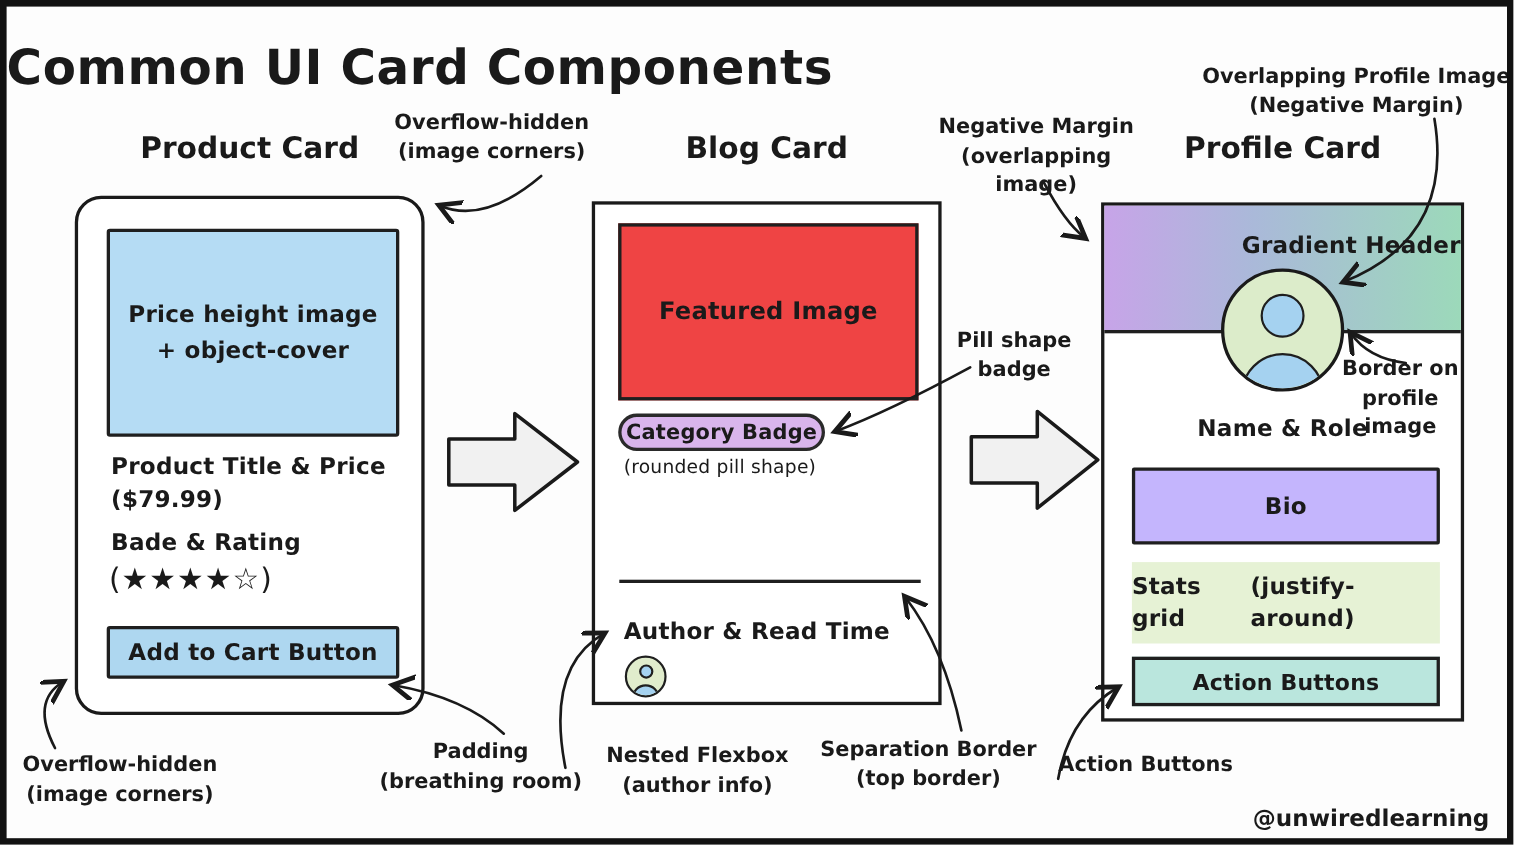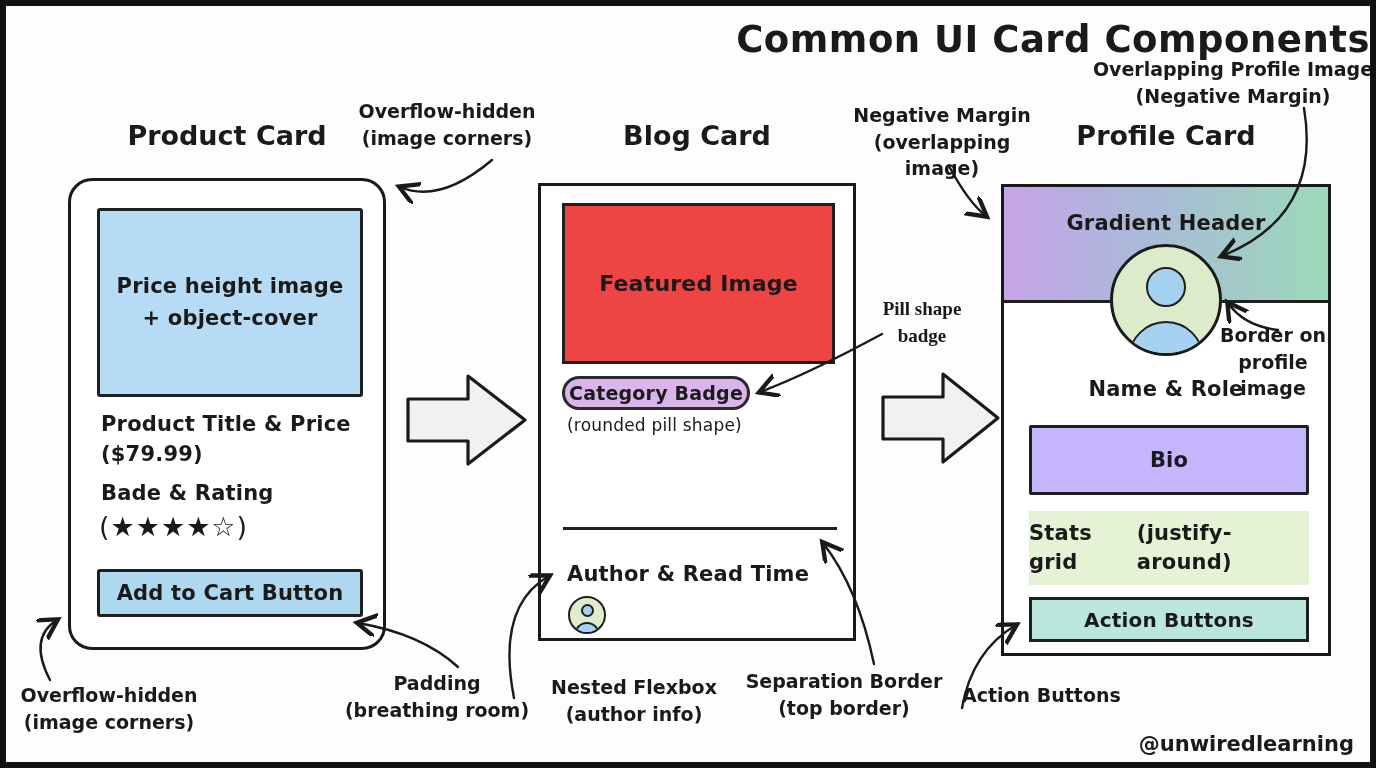--- a/index.html
+++ b/index.html
@@ -6,22 +6,22 @@
   html,body { width:1376px; height:768px; }
   body { font-family:"DejaVu Sans", sans-serif; color:#1a1a1a; background:#fff; }
   #canvas {
     position:relative; width:1376px; height:768px;
     background:#fdfdfd; border:6px solid #111; overflow:hidden;
   }
   .abs { position:absolute; }
   .hw  { font-weight:600; letter-spacing:.2px; }
 
   #main-title {
-    left:0; top:12px; width:100%; text-align:right;
-    font-size:37px; font-weight:700; letter-spacing:.5px;
+    left:0; top:30px; width:100%; text-align:left;
+    font-size:44px; font-weight:700; letter-spacing:.5px;
   }
 
   .card-label { font-size:27px; font-weight:700; text-align:center; }
 
   
   #product-card {
     left:62px; top:172px; width:318px; height:472px;
     background:#fff; border:3.5px solid #1a1a1a; border-radius:24px;
   }
   #product-image {
@@ -73,21 +73,21 @@
 
   
   #profile-card {
     left:995px; top:178px; width:330px; height:472px;
     background:#fff; border:3.5px solid #1a1a1a;
   }
   #gradient-header {
     left:0; top:0; width:100%; height:116px;
     background:linear-gradient(90deg,#c7a4e8 0%, #aab9d9 42%, #9cd9ba 100%);
     border-bottom:3px solid #1f1f1f;
-    text-align:center; font-size:21px; padding-top:24px;
+    text-align:right; font-size:21px; padding-top:24px;
   }
   .avatar-lg {
     position:absolute; left:50%; top:57px; width:112px; height:112px; margin-left:-56px;
     background:#dcecca; border:3px solid #1a1a1a; border-radius:50%;
     overflow:hidden; z-index:2;
   }
   .avatar-lg .head {
     position:absolute; left:50%; top:20px; width:40px; height:40px; margin-left:-20px;
     background:#a5d2f0; border:2.5px solid #1f1f1f; border-radius:50%;
   }
@@ -111,21 +111,21 @@
     background:#bae6dd; border:3px solid #1f1f1f;
     display:flex; align-items:center; justify-content:center; font-size:20px;
   }
 
   
   .ann { font-size:19px; font-weight:600; text-align:center; line-height:1.4; }
   #ann-overflow-top   { left:348px;  top:92px;  width:186px; }
   #ann-overflow-bl    { left:8px;    top:676px; width:190px; }
   #ann-padding        { left:338px;  top:664px; width:186px; }
   #ann-negmargin      { left:838px;  top:96px;  width:196px; }
-  #ann-pill           { left:856px;  top:290px; width:120px;font-family:Liberation Serif, serif; }
+  #ann-pill           { left:856px;  top:290px; width:120px; }
   #ann-nested         { left:538px;  top:668px; width:180px; }
   #ann-separation     { left:736px;  top:662px; width:204px; }
   #ann-overlap        { left:1082px; top:50px;  width:290px; }
   #ann-border-profile { left:1198px; top:316px; width:138px; }
   #ann-action         { left:956px;  top:676px; width:170px; text-align:left; }
 
   #watermark { right:16px; bottom:6px; font-size:21px; font-weight:600; }
 
   #arrow-layer { left:0; top:0; width:1376px; height:768px; pointer-events:none; z-index:3; }
 </style>

